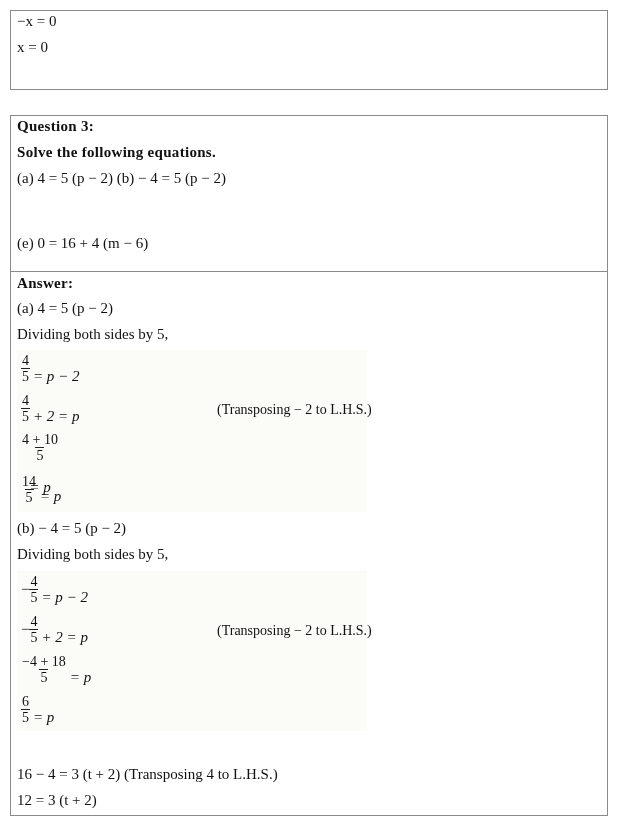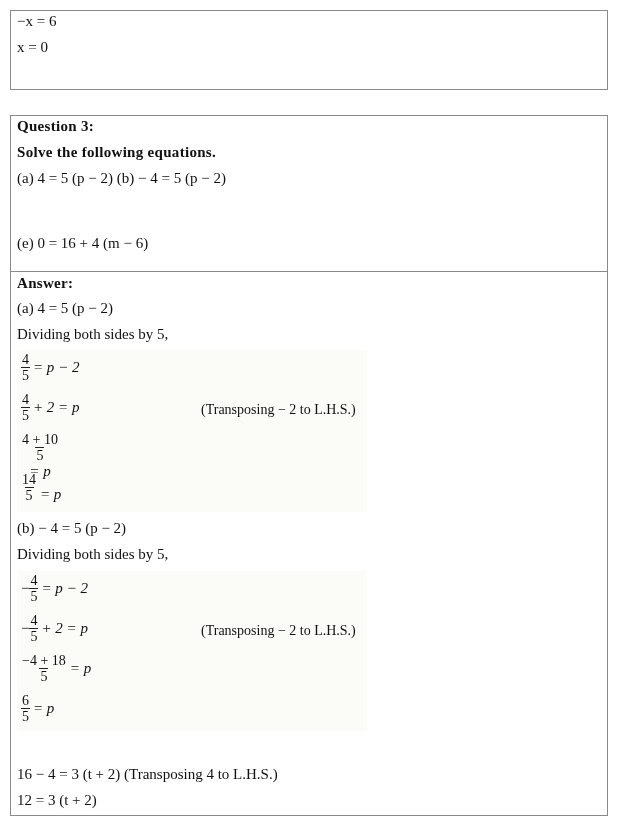--- a/index.html
+++ b/index.html
@@ -7,29 +7,29 @@
          font-family:"Liberation Serif", "DejaVu Serif", serif; color:#111; }
   .box { position:absolute; left:10px; width:598px; border:1px solid #8a8a8a; box-sizing:border-box; }
   .line { position:absolute; left:6px; font-size:15px; line-height:18px; white-space:nowrap; }
   .bold { font-weight:bold; letter-spacing:0.3px; }
   .divider { position:absolute; left:0; right:0; height:0; border-top:1px solid #8a8a8a; }
   .mathimg { position:absolute; background:#fbfcf8; }
   .frac { display:inline-flex; flex-direction:column; align-items:center; vertical-align:middle; font-size:14px; line-height:15px; }
   .frac .num { padding:0 1px; }
   .frac .den { border-top:1px solid #222; padding:0 1px; }
   .mrow { position:absolute; left:4px; font-size:15px; white-space:nowrap; display:flex; align-items:center; }
-  .it { font-style:italic; }
-  .note { position:absolute; left:184px; font-size:14px; white-space:nowrap; }
+  .it { font-style:italic;margin-top:16px; }
+  .note { position:absolute; left:200px; font-size:14px; white-space:nowrap; }
   .sp { display:inline-block; width:3px; }
 </style>
 </head>
 <body>
 
 <div class="box" style="top:10px;height:80px;">
-  <div class="line" style="top:1px;">−x = 6</div>
+  <div class="line" style="top:1px;">−x = 0</div>
   <div class="line" style="top:27px;">x = 0</div>
 </div>
 
 <div class="box" style="top:115px;height:701px;">
   <div class="line bold" style="top:1px;">Question 3:</div>
   <div class="line bold" style="top:27px;">Solve the following equations.</div>
   <div class="line" style="top:53px;">(a) 4 = 5 (p − 2) (b) − 4 = 5 (p − 2)</div>
   <div class="line" style="top:118px;">(e) 0 = 16 + 4 (m − 6)</div>
 
   <div class="divider" style="top:155px;"></div>

